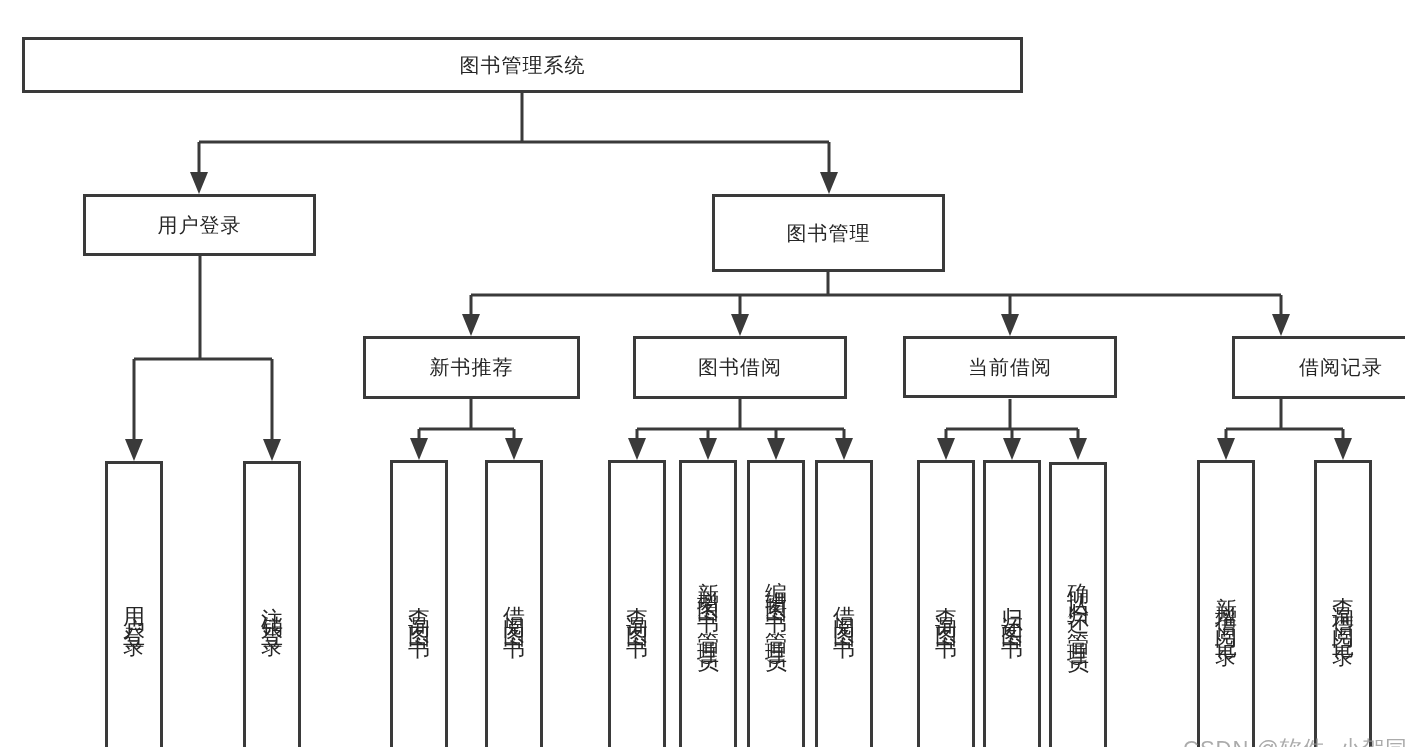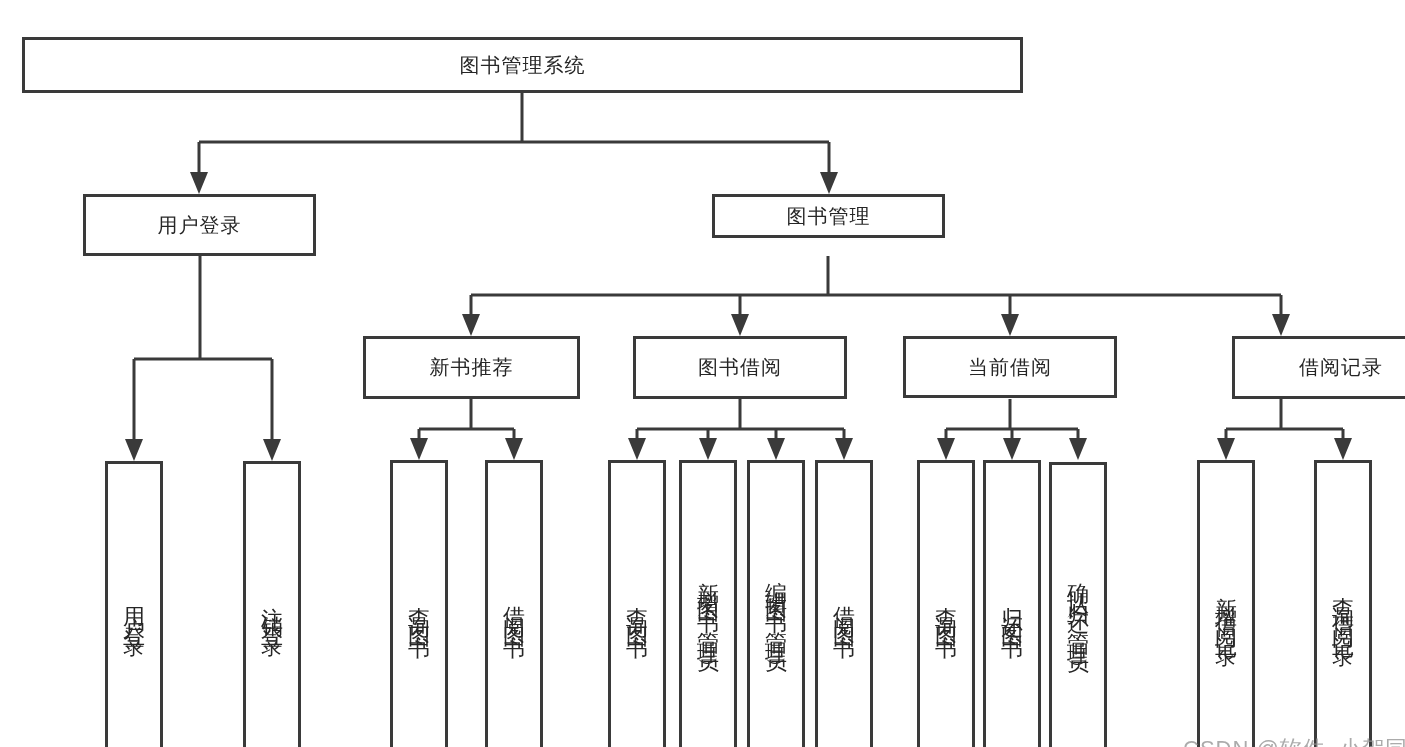--- a/index.html
+++ b/index.html
@@ -117,21 +117,21 @@
     </g>
   </svg>
 
   <div class="box h" style="left:22px; top:13px; width:1001px; height:56px">
     <span>图书管理系统</span>
   </div>
 
   <div class="box h" style="left:83px; top:170px; width:233px; height:62px">
     <span>用户登录</span>
   </div>
-  <div class="box h" style="left:712px; top:170px; width:233px; height:44px">
+  <div class="box h" style="left:712px; top:170px; width:233px; height:78px">
     <span>图书管理</span>
   </div>
 
   <div class="box h" style="left:363px; top:312px; width:217px; height:63px">
     <span>新书推荐</span>
   </div>
   <div class="box h" style="left:633px; top:312px; width:214px; height:63px">
     <span>图书借阅</span>
   </div>
   <div class="box h" style="left:903px; top:312px; width:214px; height:62px">

